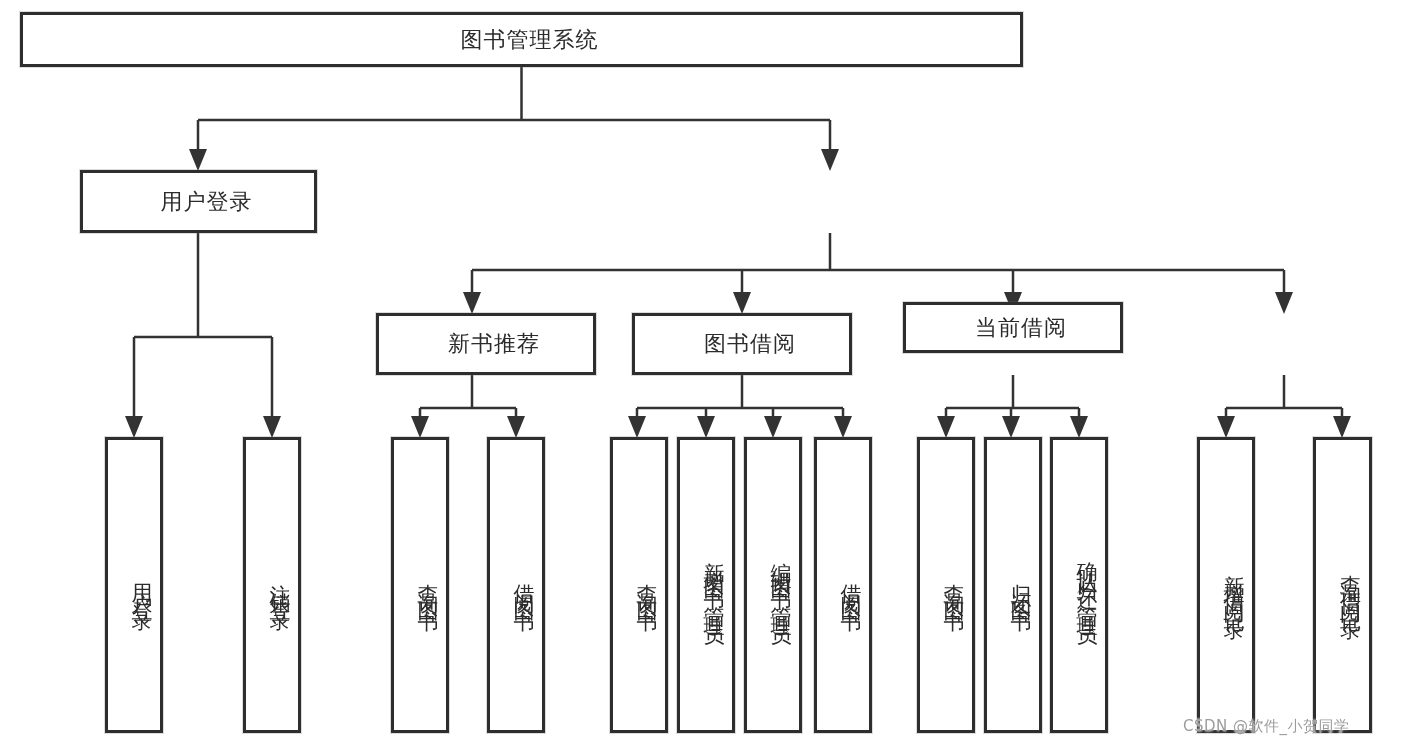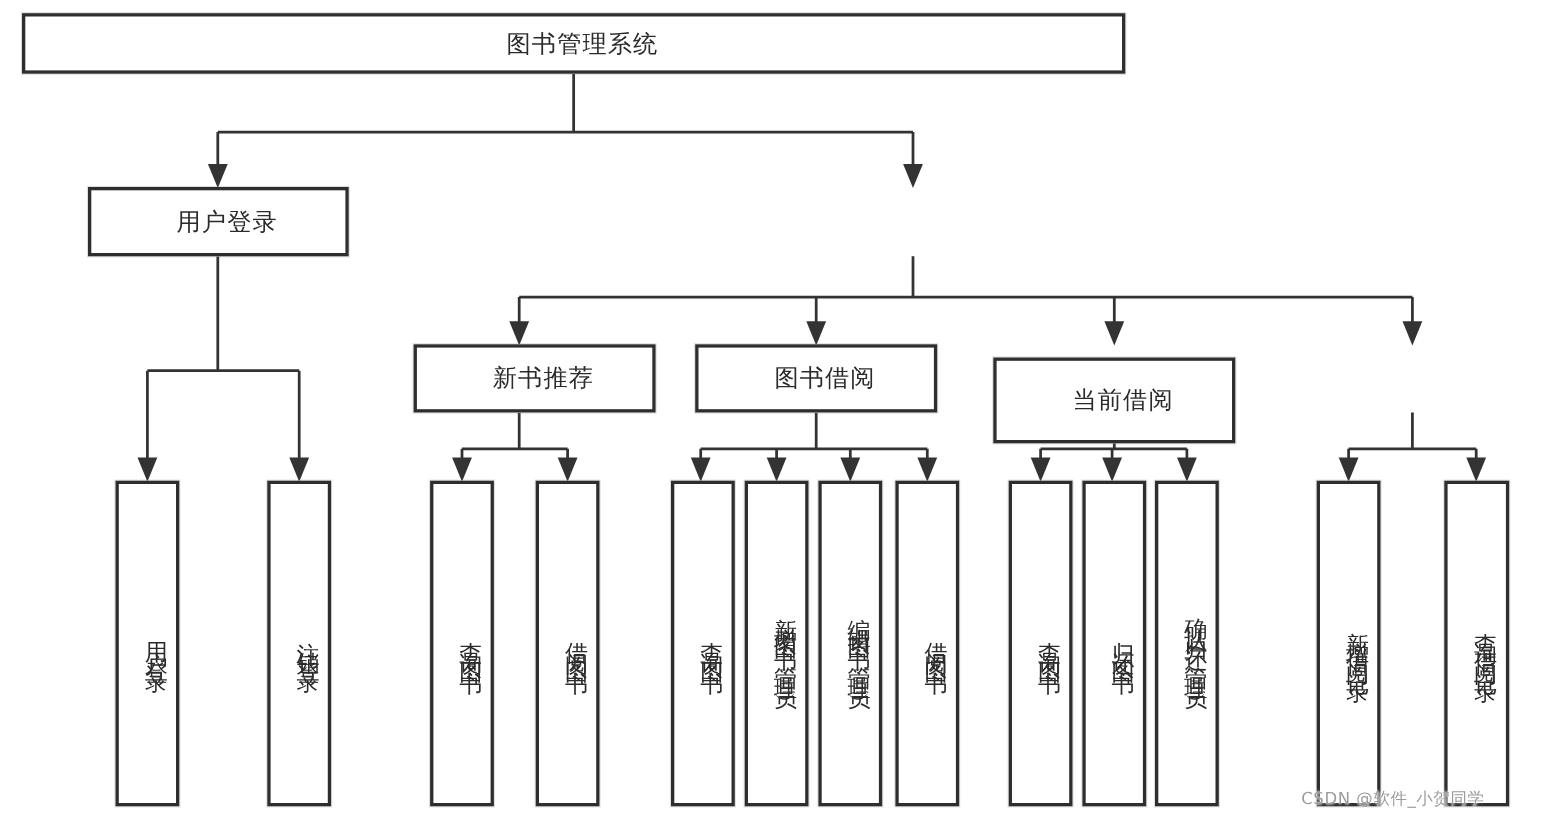--- a/index.html
+++ b/index.html
@@ -102,21 +102,21 @@
   <div class="box h" style="left:80px;top:170px;width:237px;height:63px">
     <span>用户登录</span>
   </div>
 
   <div class="box h" style="left:376px;top:313px;width:220px;height:62px">
     <span>新书推荐</span>
   </div>
   <div class="box h" style="left:632px;top:313px;width:220px;height:62px">
     <span>图书借阅</span>
   </div>
-  <div class="box h" style="left:903px;top:325px;width:220px;height:78px">
+  <div class="box h" style="left:903px;top:302px;width:220px;height:51px">
     <span>当前借阅</span>
   </div>
 
   <div class="box v" style="left:105px;top:437px;width:58px;height:296px">
     <span>用户登录</span>
   </div>
   <div class="box v" style="left:243px;top:437px;width:58px;height:296px">
     <span>注销登录</span>
   </div>
 

